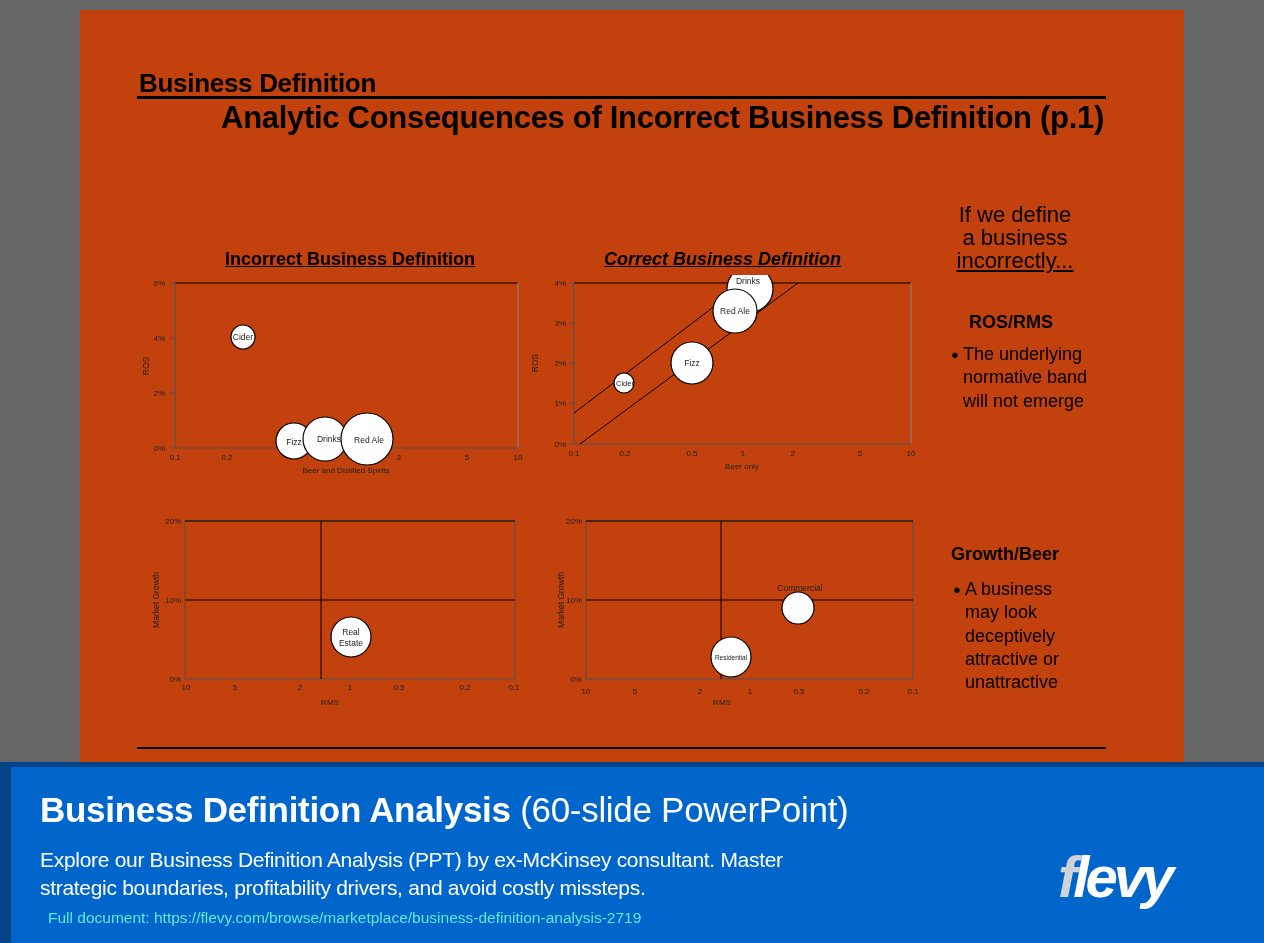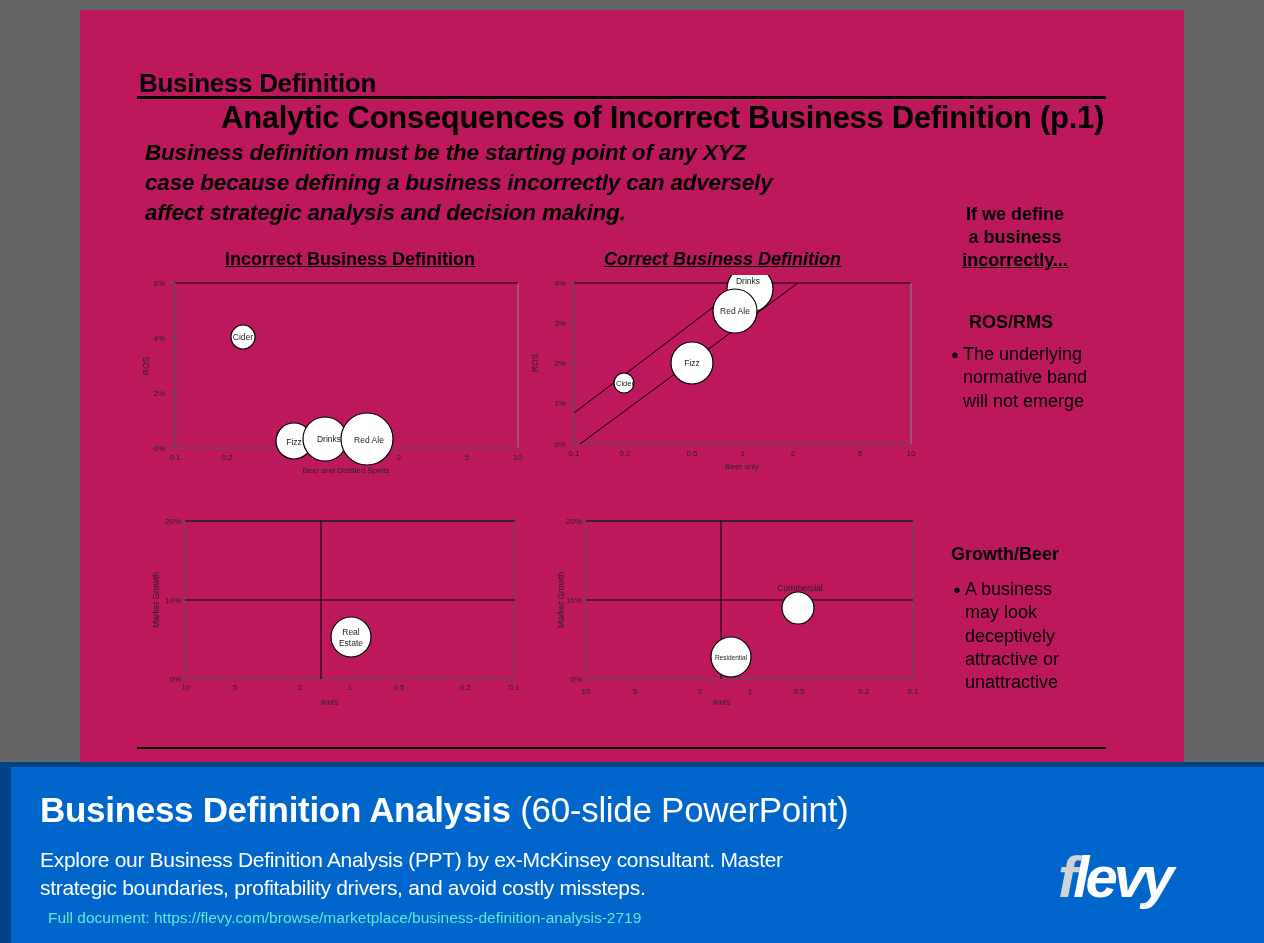--- a/index.html
+++ b/index.html
@@ -1,26 +1,26 @@
 <!DOCTYPE html>
 <html><head>
 <meta charset="utf-8">
 <style>
   * { margin:0; padding:0; box-sizing:border-box; }
   html, body { width:1264px; height:943px; overflow:hidden; background:#666666; }
   body { position:relative; font-family:"Liberation Sans", sans-serif; color:#000; }
-  .slide { position:absolute; left:80px; top:10px; width:1104px; height:760px; background:#be185d; }
+  .slide { position:absolute; left:80px; top:10px; width:1104px; height:760px; background:#c2410c; }
   .abs { position:absolute; }
   .section-title { left:59px; top:58px; font-size:26px; font-weight:bold; letter-spacing:-0.3px; }
   .rule-top { left:57px; top:86px; width:969px; height:3px; background:#000; }
   .subtitle { right:80px; top:90px; font-size:31px; font-weight:bold; letter-spacing:-0.3px; white-space:nowrap; }
   .lead { left:65px; top:128px; width:740px; font-size:22.5px; font-weight:bold; font-style:italic; line-height:30px; letter-spacing:-0.2px; }
   .chart-title { font-size:18px; font-weight:bold; text-decoration:underline; white-space:nowrap; }
   .side { font-size:18px; text-align:center; }
-  .side-head { font-weight:bold; font-size:18px; line-height:23px; }
+  .side-head { font-weight:normal; font-size:22px; line-height:23px; }
   .side-head .u { text-decoration:underline; }
   .side-sub { font-weight:bold; font-size:18px; }
   .bullet { font-size:18px; line-height:23.3px; }
   .bullet .dot { position:absolute; left:0; top:0; font-size:13px; }
   .bullet .txt { position:absolute; left:12px; top:0; white-space:pre-line; }
   .rule-bottom { left:57px; top:737px; width:969px; height:2px; background:#000; }
   svg text { font-family:"Liberation Sans", sans-serif; }
 
   .banner { position:absolute; left:0; top:762px; width:1264px; height:234px; background:#0066cc; }
   .banner-topline { position:absolute; left:0; top:0; width:1264px; height:5px; background:#024387; }
@@ -33,25 +33,20 @@
   .logo { position:absolute; left:1058px; top:72px; font-size:58px; font-weight:bold; font-style:italic; letter-spacing:-4px; line-height:86px; color:#fff; }
   .logo .f { color:#cfd3d8; }
 </style>
 </head>
 <body>
 
 <div class="slide">
   <div class="abs section-title">Business Definition</div>
   <div class="abs rule-top"></div>
   <div class="abs subtitle">Analytic Consequences of Incorrect Business Definition (p.1)</div>
-  <div class="abs lead">
-    <div>Business definition must be the starting point of any XYZ</div>
-    <div>case because defining a business incorrectly can adversely</div>
-    <div>affect strategic analysis and decision making.</div>
-  </div>
 
   <div class="abs chart-title" style="left:145px; top:239px;">Incorrect Business Definition</div>
   <div class="abs chart-title" style="left:524px; top:239px;font-style:italic;">Correct Business Definition</div>
 
   <svg class="abs" style="left:55px; top:265px;" width="400" height="210">
     <g transform="translate(-135,-275)">
       <line x1="175" y1="283" x2="518" y2="283" stroke="#000" stroke-width="1"></line>
       <line x1="518" y1="283" x2="518" y2="448" stroke="#888" stroke-width="1"></line>
       <line x1="175" y1="283" x2="175" y2="448" stroke="#555" stroke-width="1.2"></line>
       <line x1="175" y1="448" x2="518" y2="448" stroke="#555" stroke-width="1.2"></line>

